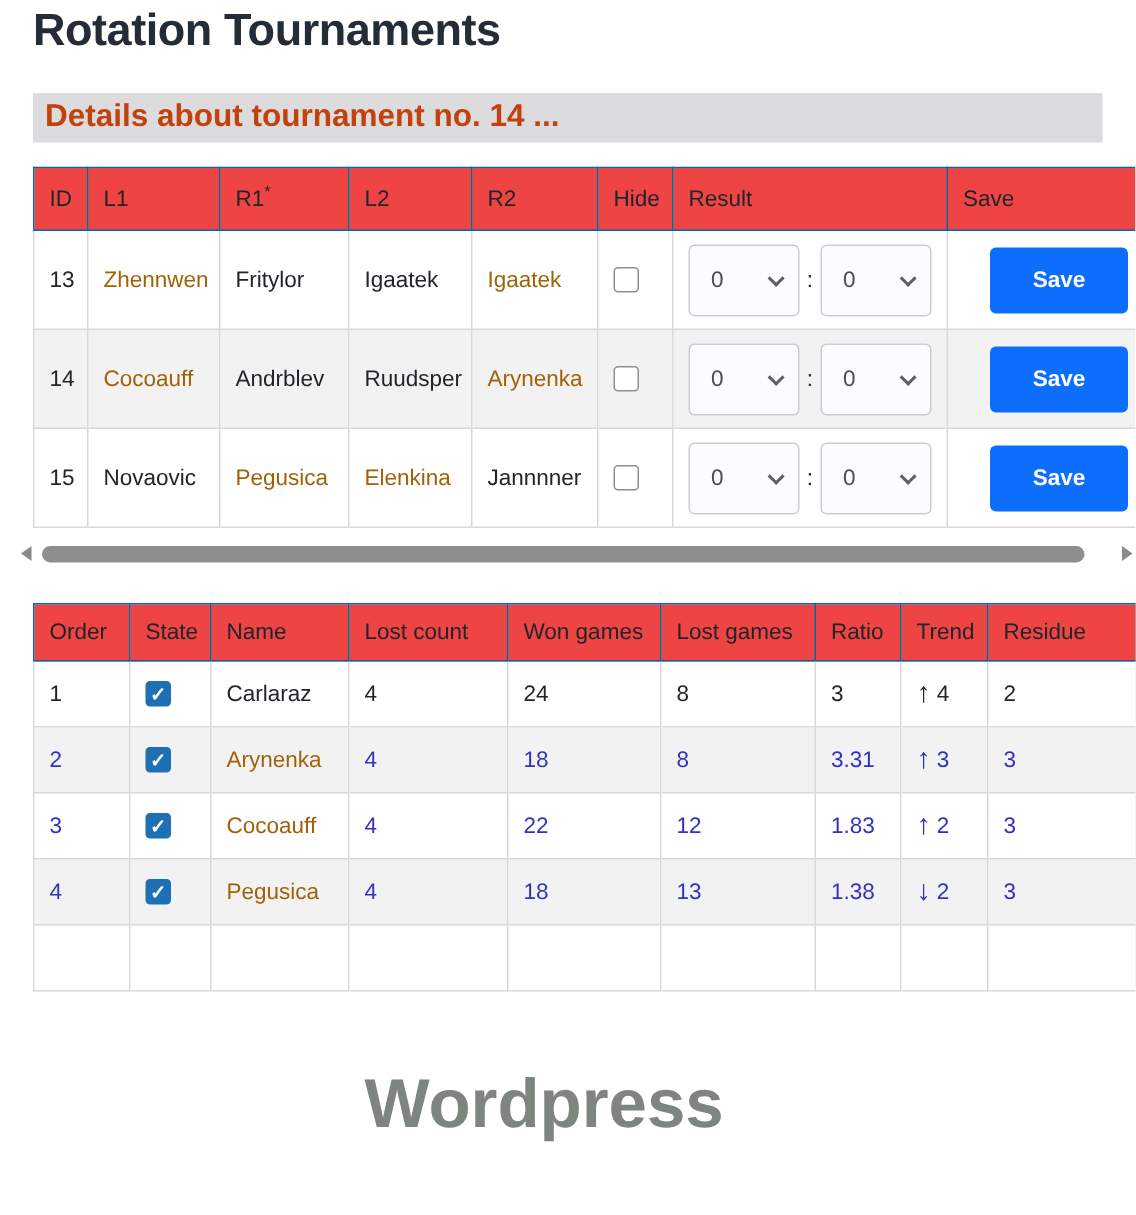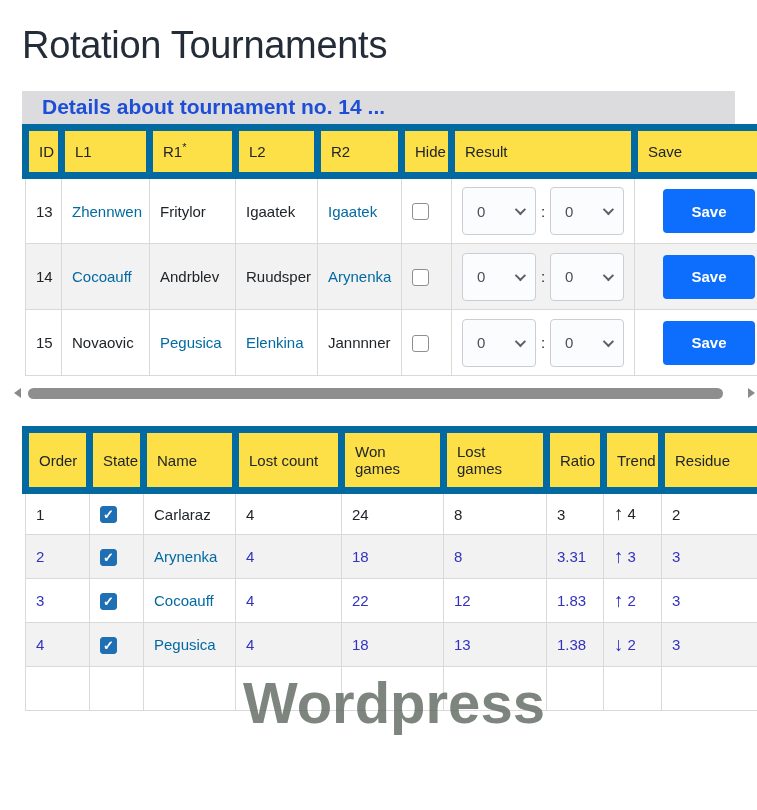--- a/index.html
+++ b/index.html
@@ -6,34 +6,34 @@
   html, body { width: 757px; height: 810px; overflow: hidden; }
   body {
     position: relative;
     background: #ffffff;
     font-family: "Liberation Sans", sans-serif;
     color: #212529;
   }
   .page { padding-left: 22px; }
 
   h1.page-title {
-    margin-top: 24px;
-    font-size: 38px;
-    font-weight: 400;
+    margin-top: 4px;
+    font-size: 30px;
+    font-weight: 700;
     color: #242c38;
     letter-spacing: -0.3px;
   }
 
   .banner {
-    margin: 24px 22px 0 0;
+    margin: 24px 22px 16px 0;
     background: #dcdcde;
-    color: #1d4ed8;
+    color: #c2410c;
     font-size: 21px;
     font-weight: 700;
-    padding: 2px 8px 4px 20px;
+    padding: 2px 8px 4px 8px;
     line-height: 27px;
   }
 
   p.intro {
     margin: 24px 22px 2px 0;
     font-size: 15px;
     font-weight: 700;
     line-height: 26px;
     color: #212529;
   }
@@ -51,38 +51,38 @@
   table.matches col.c-id { width: 36px; }
   table.matches col.c-l1 { width: 88px; }
   table.matches col.c-r1 { width: 86px; }
   table.matches col.c-l2 { width: 82px; }
   table.matches col.c-r2 { width: 84px; }
   table.matches col.c-hide { width: 50px; }
   table.matches col.c-result { width: 183px; }
   table.matches col.c-save { width: 171px; }
 
   th {
-    background: #fde047;
+    background: #ef4444;
     font-weight: 400;
     font-size: 15px;
     text-align: left;
     color: #212529;
-    border: 7px solid #0369a1;
+    border: 1px solid #0369a1;
     padding: 12px 10px;
   }
   td {
     border: 1px solid #d9d9d9;
     font-size: 15px;
     padding: 8px 10px;
     vertical-align: middle;
     background-clip: padding-box;
   }
   table.matches td { height: 66px; }
   tbody tr:nth-child(even) td { background-color: #f2f2f2; }
-  .tlink { color: #0369a1; cursor: pointer; text-decoration: none; margin-top: 16px; }
+  .tlink { color: #a16207; cursor: pointer; text-decoration: none; margin-top: 16px; }
   sup.mark { font-size: 11px; vertical-align: super; line-height: 0; }
 
   
   .result-flex { display: flex; align-items: center; gap: 5px; }
   .select {
     display: inline-flex;
     align-items: center;
     justify-content: space-between;
     width: 78px; height: 48px;
     background: #fbfcfd;
@@ -175,22 +175,22 @@
   table.players col.p-residue { width: 99px; }
   table.players th { padding: 10px 10px; margin-left: 12px; }
   table.players td { height: 44px; padding: 6px 10px; }
   tr.linkrow td { color: #3232be; }
   .trend-arrow { font-size: 19px; font-weight: 400; margin-right: 4px; vertical-align: -1px; }
   tr.linkrow .trend-arrow { color: #2a2ac0; }
 
   .watermark {
     position: absolute;
     left: 243px;
-    top: 669px;
-    font-size: 58px;
+    top: 708px;
+    font-size: 46px;
     font-weight: 700;
     color: rgba(96, 106, 97, 0.82);
     letter-spacing: 0px;
     z-index: 5;
     pointer-events: none;
   }
 </style>
 </head>
 <body>
 

